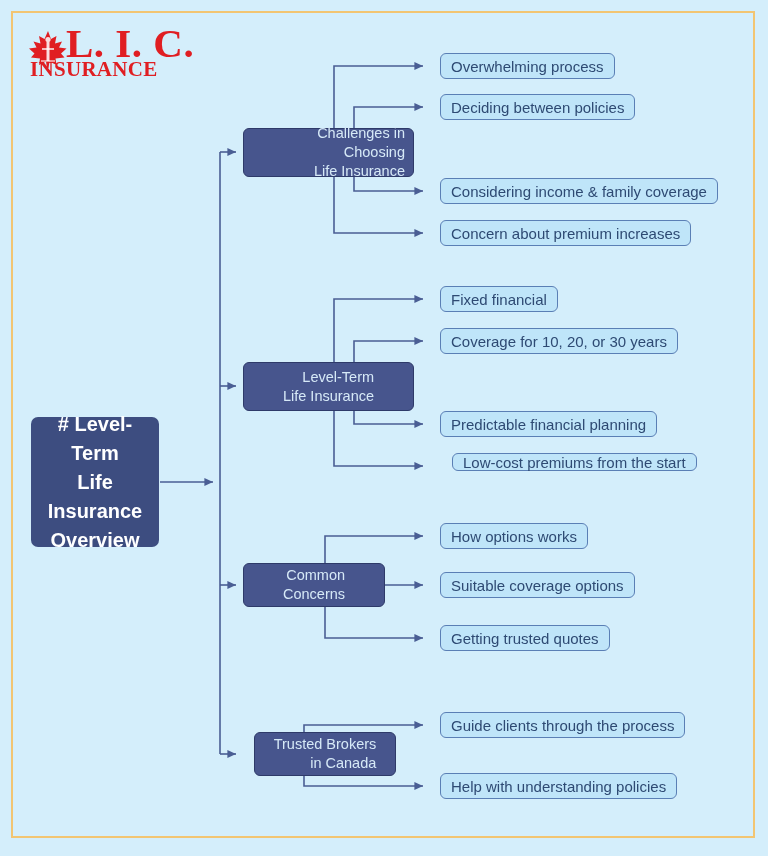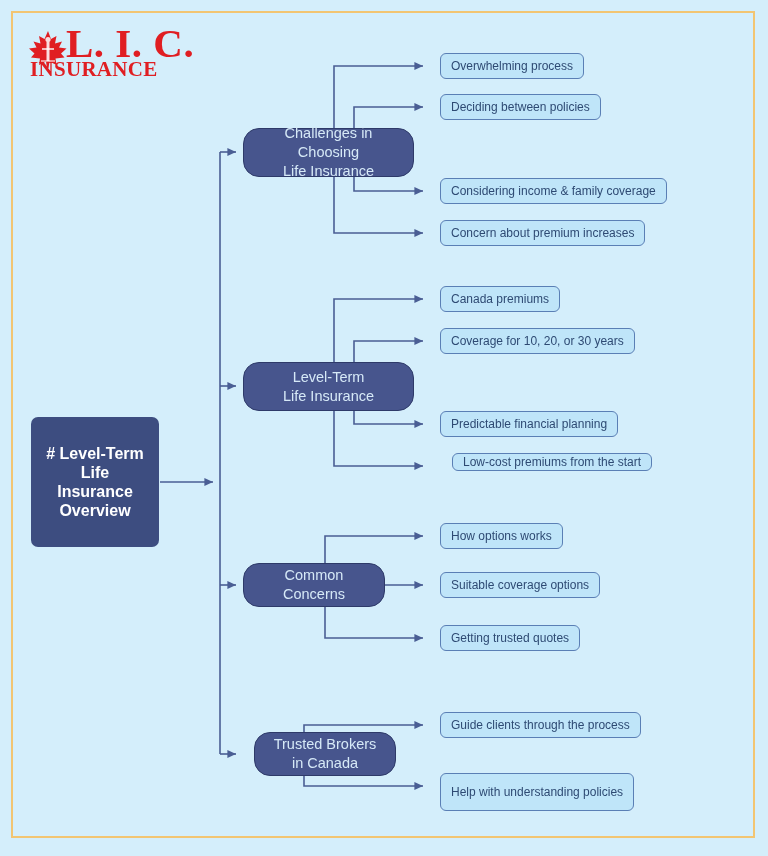--- a/index.html
+++ b/index.html
@@ -81,39 +81,40 @@
     display: flex;
     align-items: center;
     justify-content: center;
     text-align: center;
   }
   .node-root {
     background: #3d4d80;
     border-radius: 7px;
     color: #ffffff;
     font-weight: bold;
-    font-size: 16px;
-    line-height: 19px;
+    font-size: 20px;
+    line-height: 29px;
     padding: 4px 8px;
   }
   .node-branch {
     background: #47558d;
     border: 1px solid #2e3a69;
-    border-radius: 16px;
+    border-radius: 6px;
     color: #d6e9f7;
     font-size: 14.5px;
     line-height: 19px;
     padding: 3px 8px;
+    text-align: right;
   }
   .node-leaf {
     background: #bfe5f9;
     border: 1px solid #5a7fb5;
     border-radius: 6px;
     color: #2e4a73;
-    font-size: 12px;
+    font-size: 15px;
     line-height: 15px;
     padding: 2px 10px;
     white-space: nowrap;
   }
 </style>
 </head>
 <body>
 
 <div id="canvas">
 
@@ -196,21 +197,21 @@
     <span>Deciding between policies</span>
   </div>
   <div class="node node-leaf" style="left:440px; top:178px; height:26px;justify-content:flex-end;">
     <span>Considering income &amp; family coverage</span>
   </div>
   <div class="node node-leaf" style="left:440px; top:220px; height:26px;">
     <span>Concern about premium increases</span>
   </div>
 
   <div class="node node-leaf" style="left:440px; top:286px; height:26px;">
-    <span>Canada premiums</span>
+    <span>Fixed financial</span>
   </div>
   <div class="node node-leaf" style="left:440px; top:328px; height:26px;">
     <span>Coverage for 10, 20, or 30 years</span>
   </div>
   <div class="node node-leaf" style="left:440px; top:411px; height:26px;">
     <span>Predictable financial planning</span>
   </div>
   <div class="node node-leaf" style="left:452px; top:453px; height:18px;">
     <span>Low-cost premiums from the start</span>
   </div>
@@ -221,17 +222,17 @@
   <div class="node node-leaf" style="left:440px; top:572px; height:26px;">
     <span>Suitable coverage options</span>
   </div>
   <div class="node node-leaf" style="left:440px; top:625px; height:26px;">
     <span>Getting trusted quotes</span>
   </div>
 
   <div class="node node-leaf" style="left:440px; top:712px; height:26px;text-align:right;">
     <span>Guide clients through the process</span>
   </div>
-  <div class="node node-leaf" style="left:440px; top:773px; height:38px;">
+  <div class="node node-leaf" style="left:440px; top:773px; height:26px;">
     <span>Help with understanding policies</span>
   </div>
 
 </div>
 
 </body></html>

